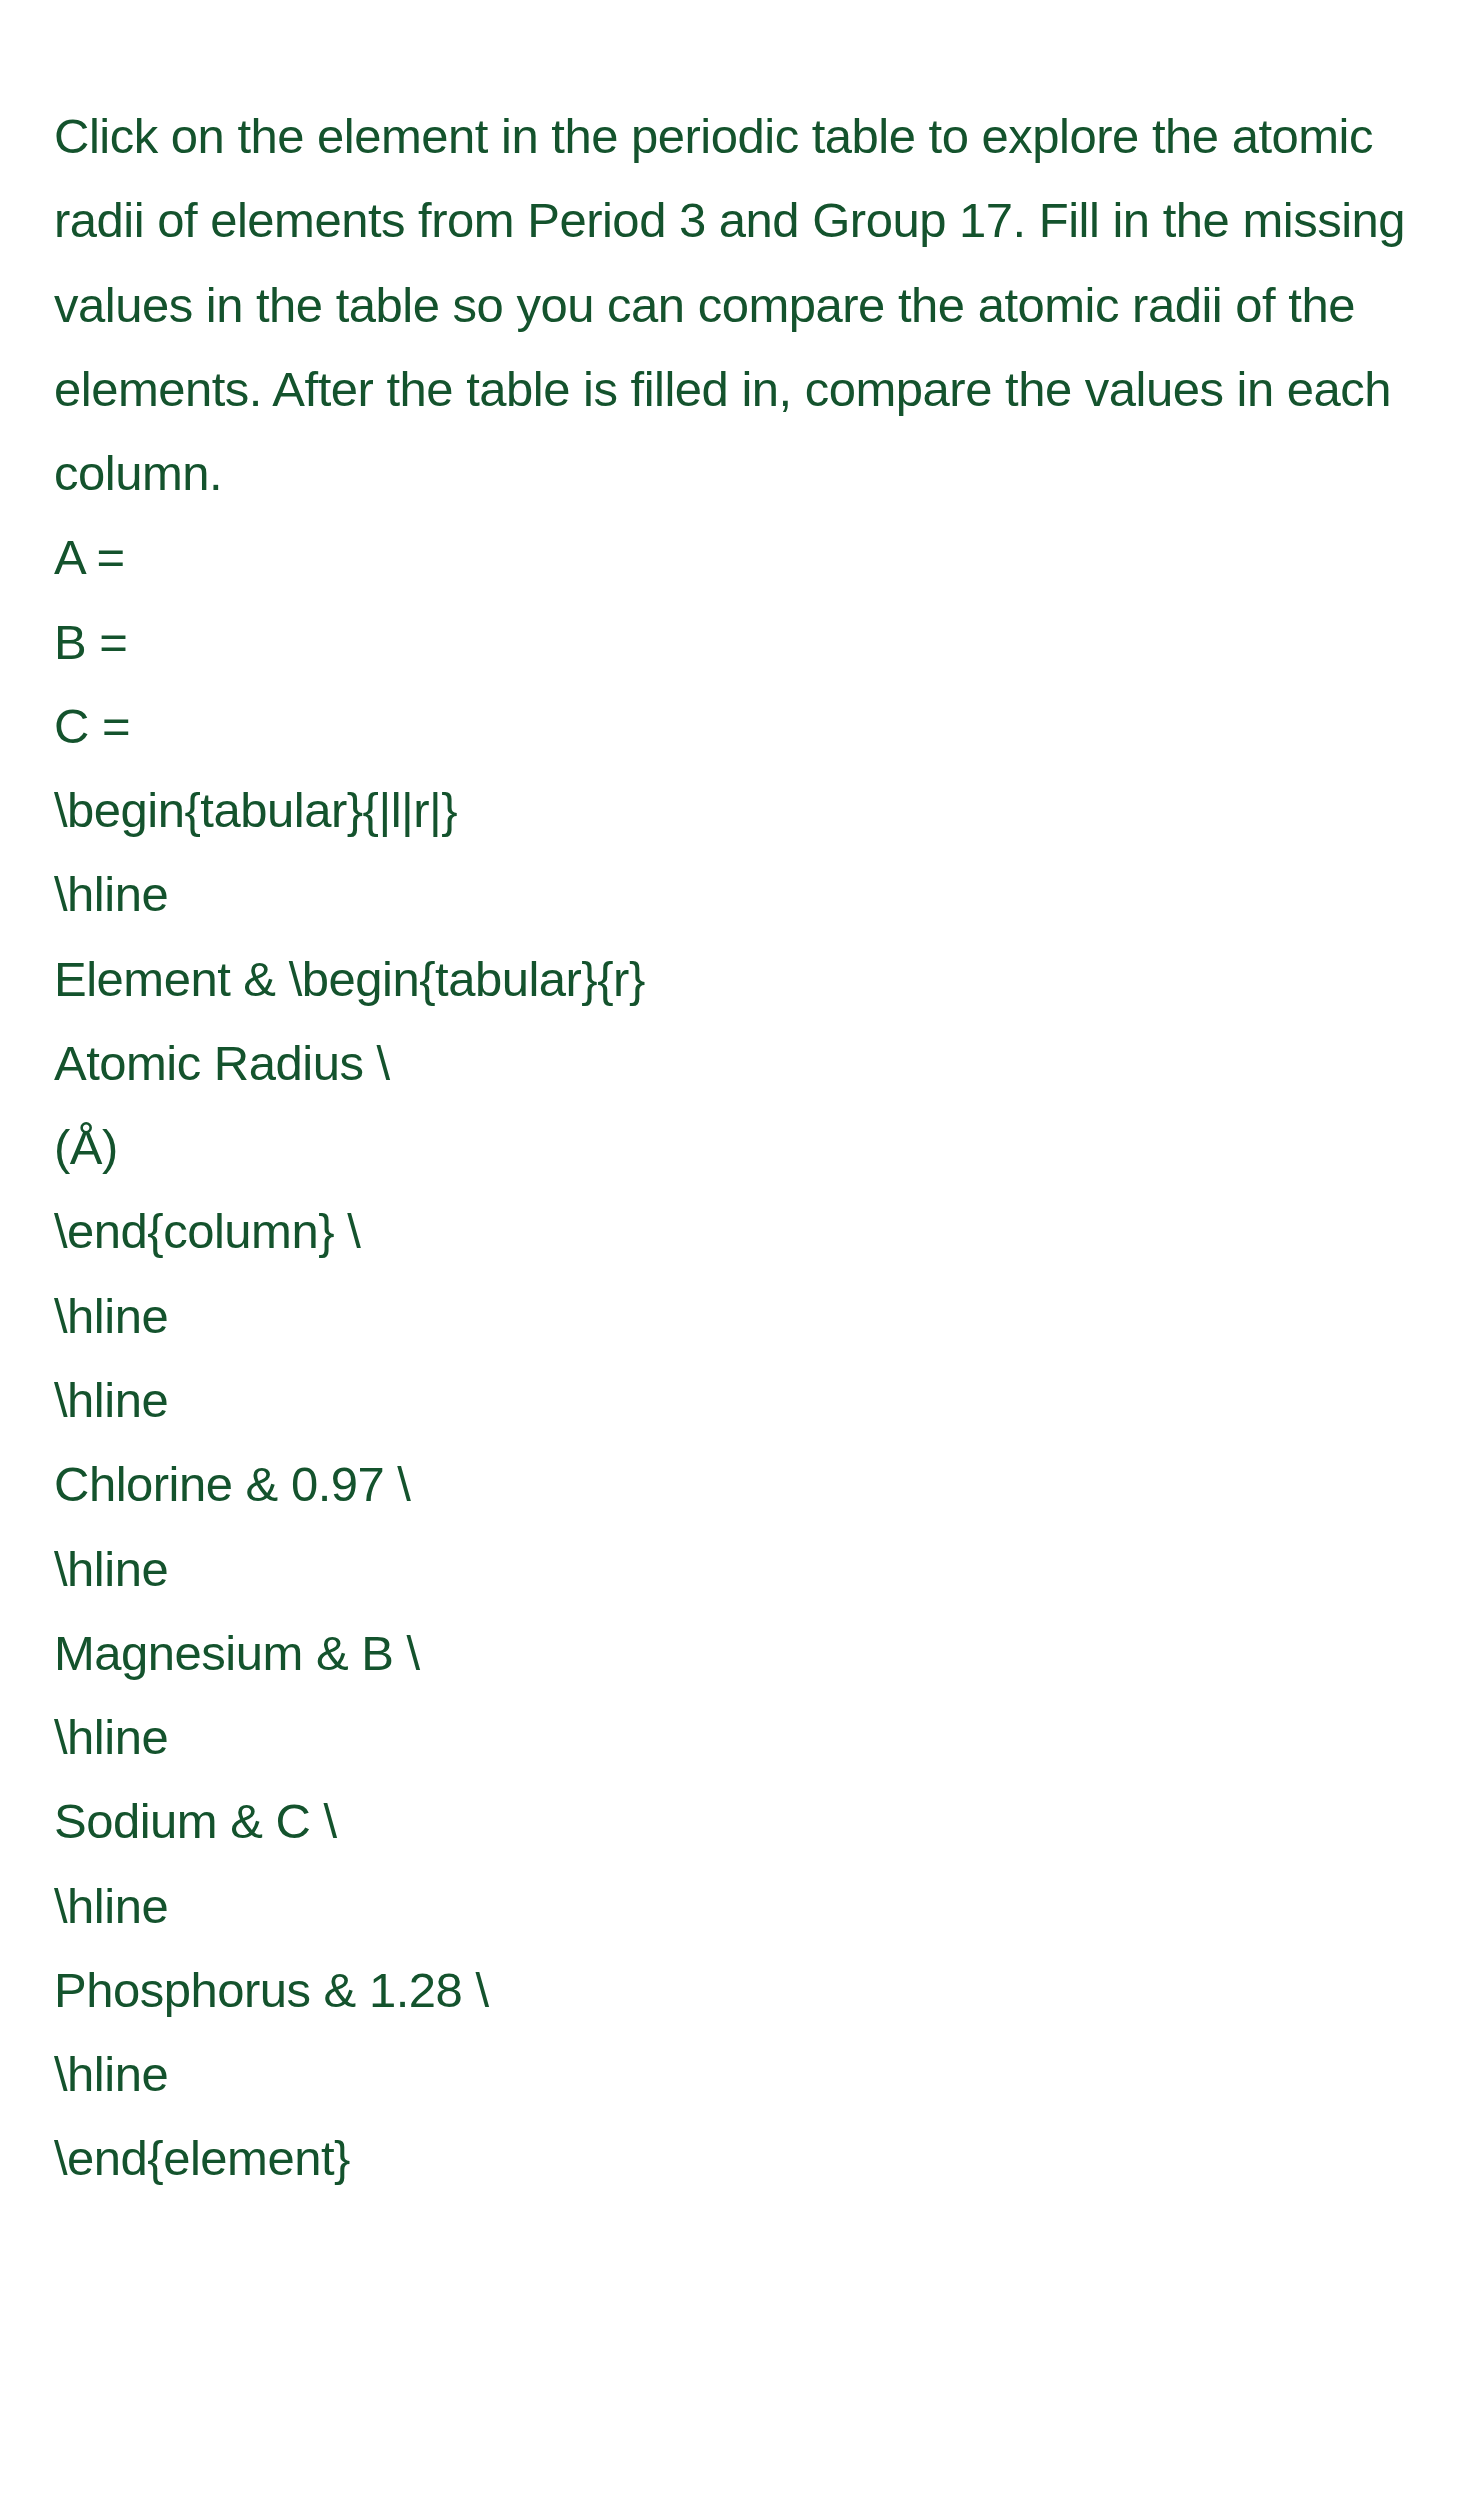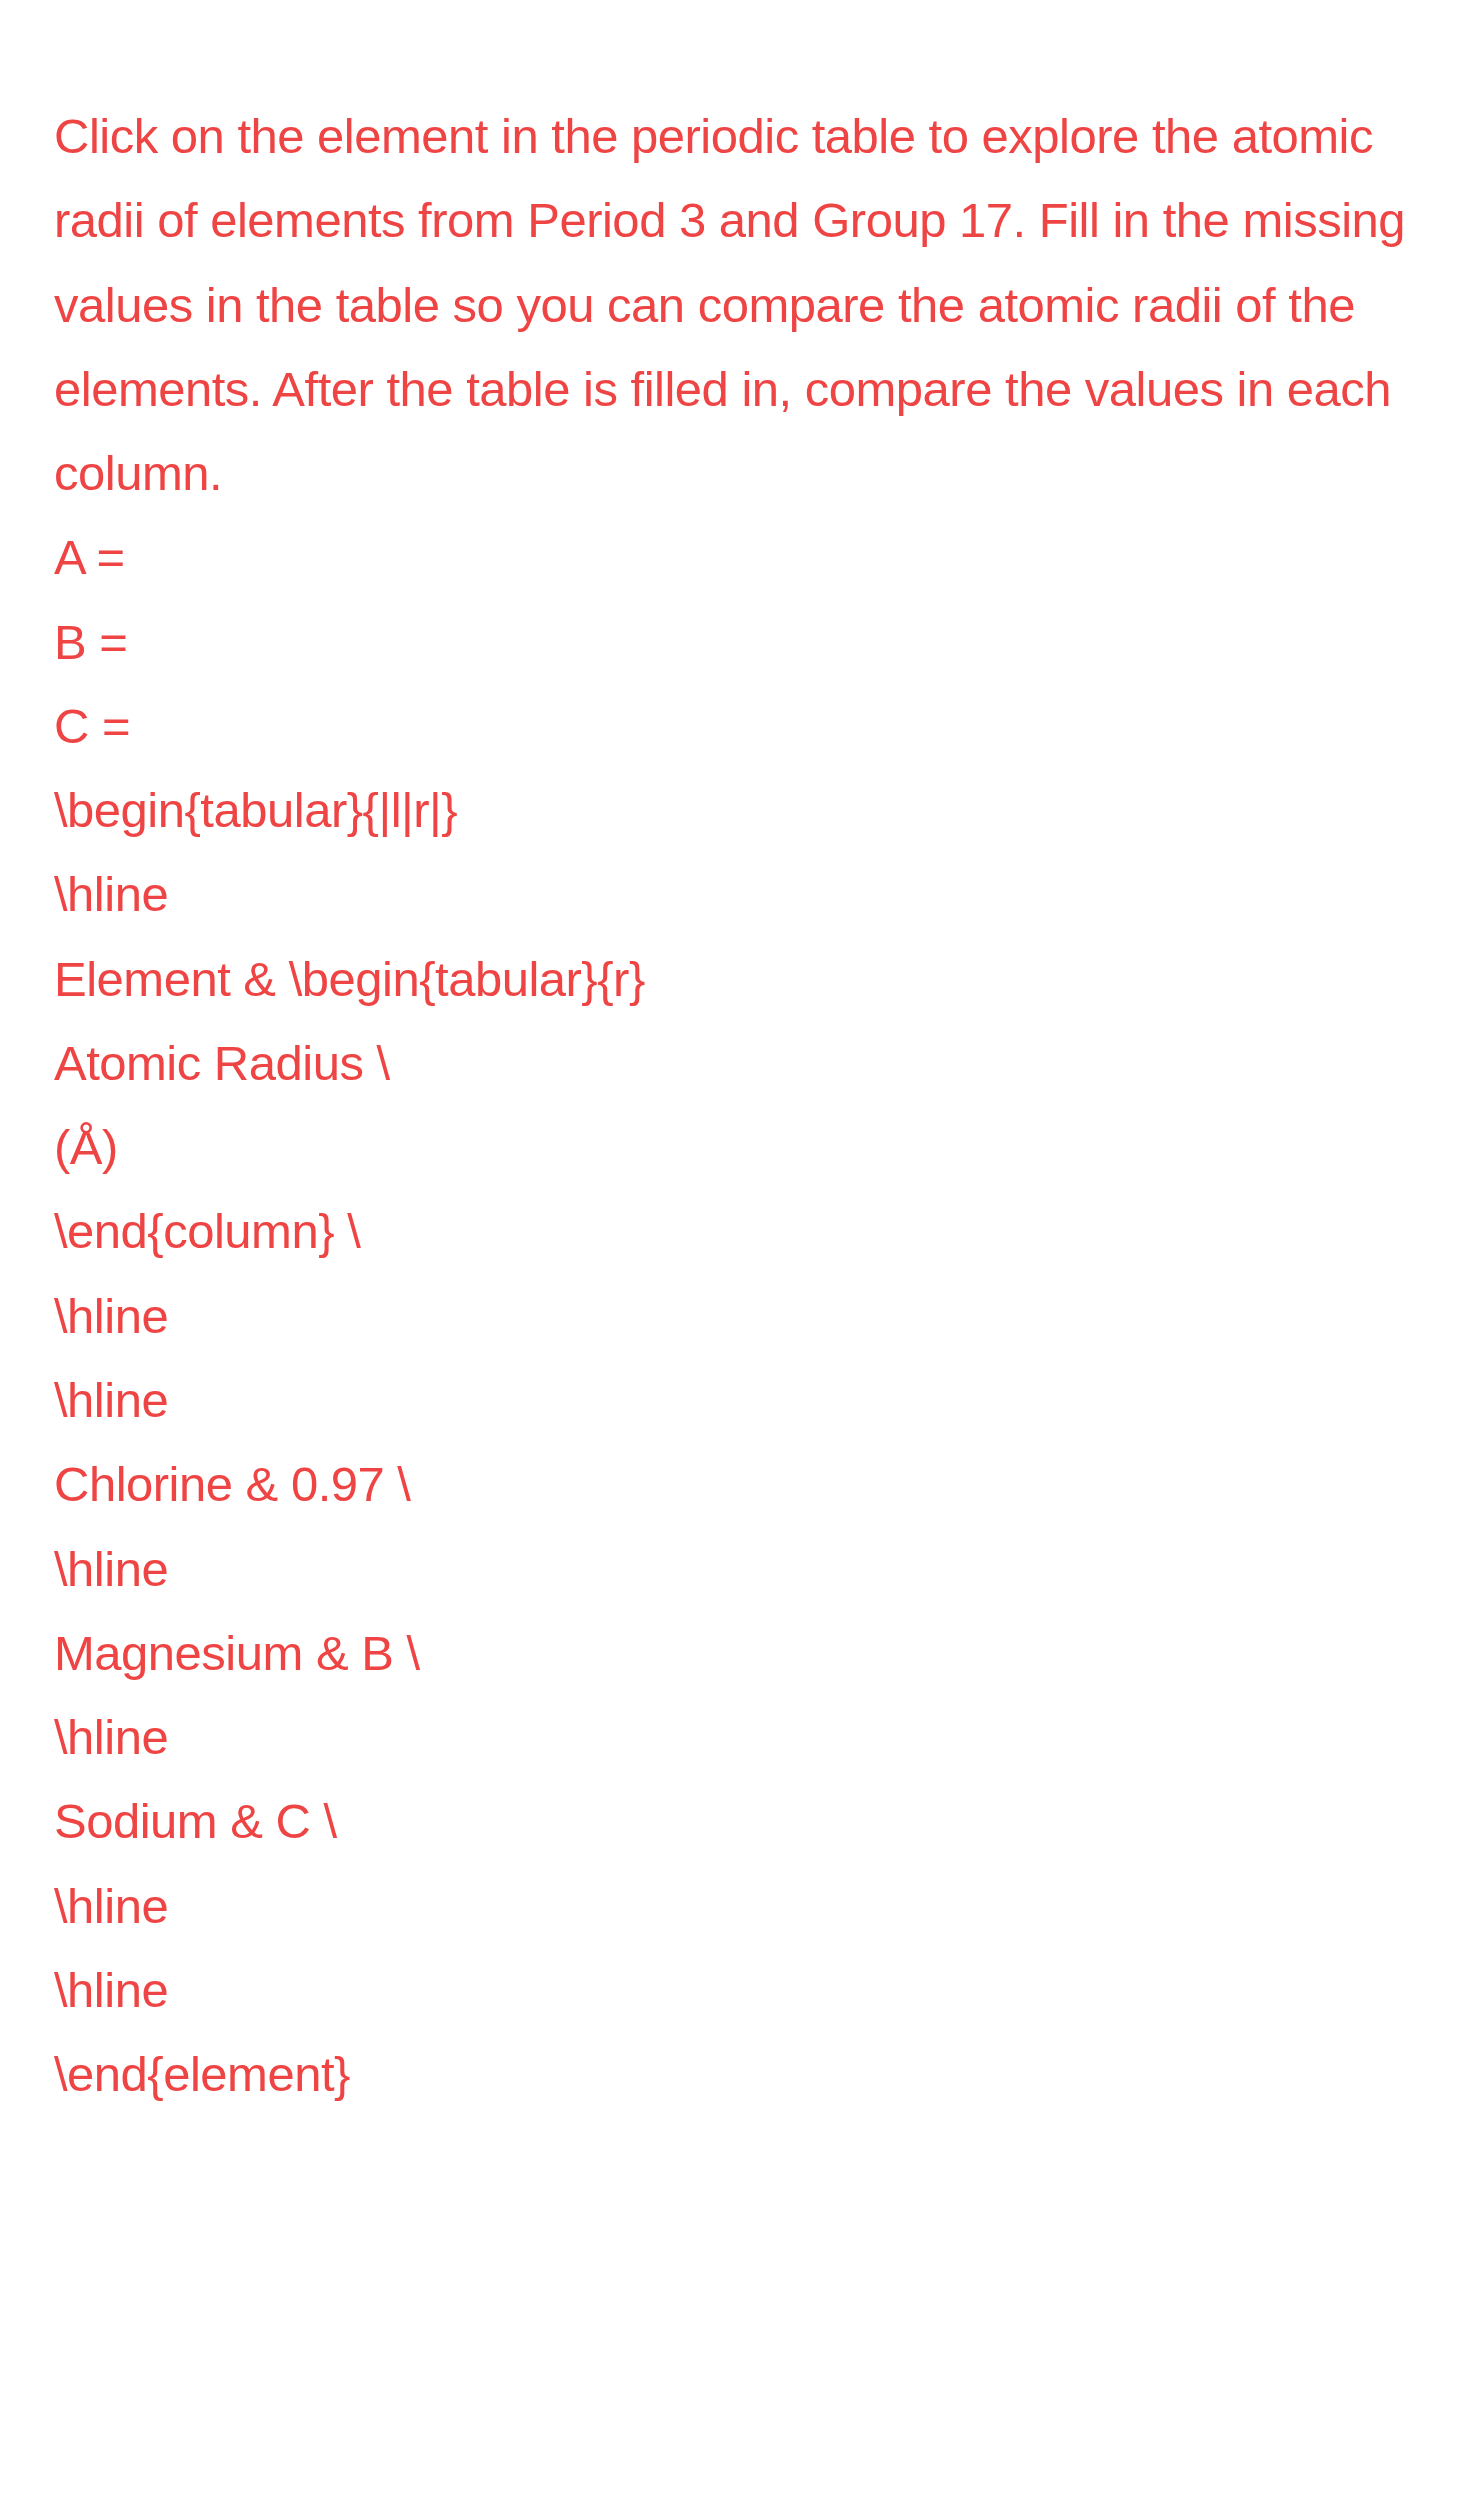--- a/index.html
+++ b/index.html
@@ -10,21 +10,21 @@
     body {
       width: 1478px;
       min-height: 2498px;
       background: #ffffff;
       font-family: -apple-system, BlinkMacSystemFont, "Segoe UI", Helvetica, Arial, sans-serif;
       padding: 94px 54px;
     }
     .content {
       font-size: 49px;
       line-height: 1.72;
-      color: #ef4444;
+      color: #14532d;
       letter-spacing: -0.5px;
       max-width: 1369px;
     }
     .line {
       display: block;
     }
   </style>
 </head>
 <body>
 
@@ -40,16 +40,17 @@
   <span class="line">(Å)</span>
   <span class="line">\end{column} \</span>
   <span class="line">\hline</span>
   <span class="line">\hline</span>
   <span class="line">Chlorine &amp; 0.97 \</span>
   <span class="line">\hline</span>
   <span class="line">Magnesium &amp; B \</span>
   <span class="line">\hline</span>
   <span class="line">Sodium &amp; C \</span>
   <span class="line">\hline</span>
+  <span class="line">Phosphorus &amp; 1.28 \</span>
   <span class="line">\hline</span>
   <span class="line">\end{element}</span>
 </div>
 
 
 </body></html>

